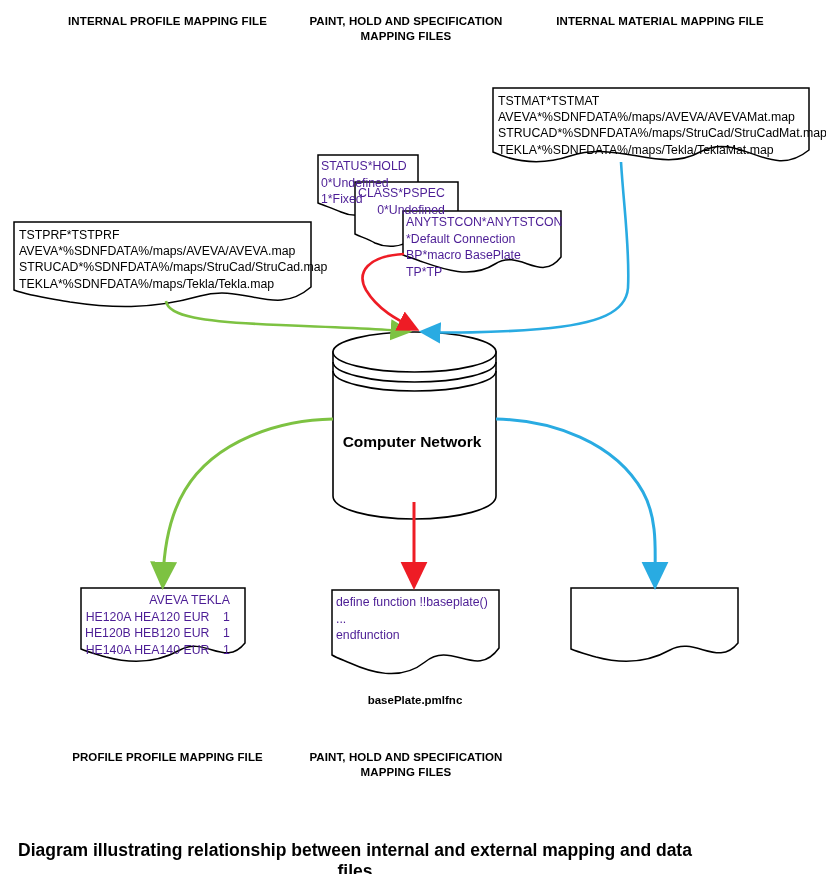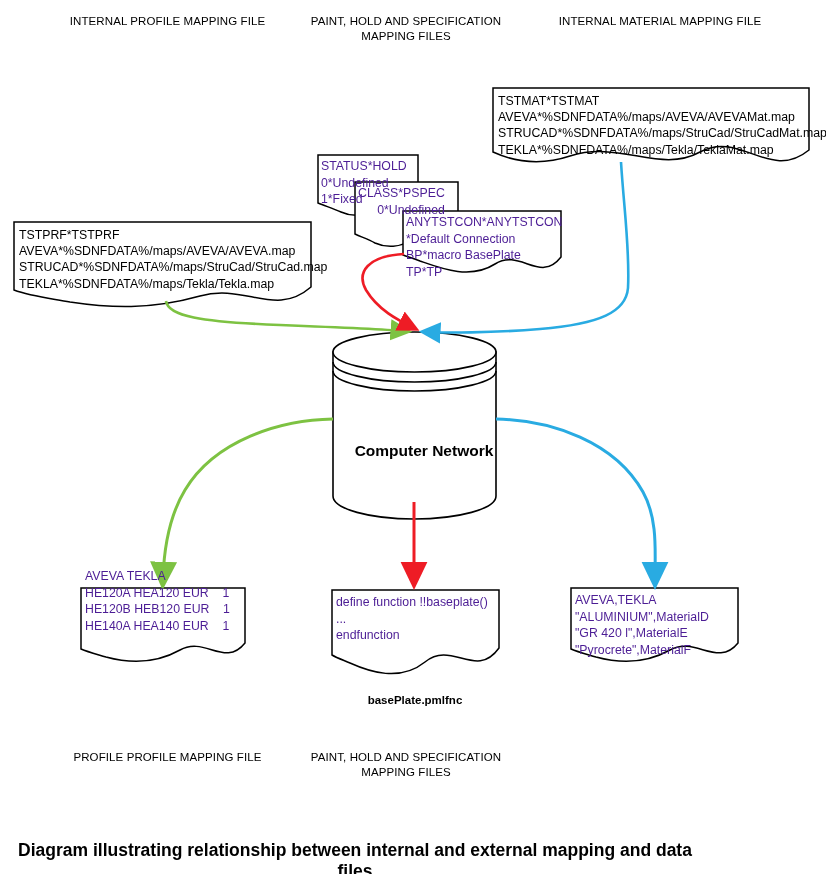--- a/index.html
+++ b/index.html
@@ -23,21 +23,21 @@
   }
   #stage svg {
     position: absolute;
     left: 0; top: 0;
     width: 826px;
     height: 874px;
   }
   .hdr {
     position: absolute;
     font-size: 11.5px;
-    font-weight: normal;
+    font-weight: bold;
     text-align: center;
     letter-spacing: 0.1px;
     line-height: 15px;
     white-space: pre-line;
   }
   .doc-text {
     position: absolute;
     font-size: 12.3px;
     line-height: 16.2px;
     white-space: pre;
@@ -172,35 +172,31 @@
 1*Fixed</div>
 
   <div class="doc-text-sm" style="left:358px; top:185px;text-align:right;">CLASS*PSPEC
 0*Undefined</div>
 
   <div class="doc-text-sm" style="left:406px; top:214px;">ANYTSTCON*ANYTSTCON
 *Default Connection
 BP*macro BasePlate
 TP*TP</div>
 
-  <div class="doc-text-sm" style="left:85px; top:568px;">AVEVA TEKLA
+  <div class="doc-text-sm" style="left:85px; top:592px;text-align:right;">AVEVA TEKLA
 HE120A HEA120 EUR    1
 HE120B HEB120 EUR    1
 HE140A HEA140 EUR    1</div>
 
   <div class="doc-text-sm" style="left:336px; top:594px;">define function !!baseplate()
 ...
 endfunction</div>
 
-  <div class="doc-text-sm" style="left:575px; top:592px;">AVEVA,TEKLA
-"ALUMINIUM",MaterialD
-"GR 420 l",MaterialE
-"Pyrocrete",MaterialF</div>
-
-  <div class="db-label" style="left:324px; top:433px;margin-top:9px;">Computer Network</div>
+
+  <div class="db-label" style="left:312px; top:433px;">Computer Network</div>
 
   <div class="filename" style="left:295px; top:694px;">basePlate.pmlfnc</div>
 
   <div class="hdr" style="left:55px; top:750px; width:225px;">PROFILE PROFILE MAPPING FILE</div>
   <div class="hdr" style="left:295px; top:750px; width:222px;">PAINT, HOLD AND SPECIFICATION
 MAPPING FILES</div>
 
   <div class="caption" style="top:840px;">Diagram illustrating relationship between internal and external mapping and data files</div>
 
 </div>

